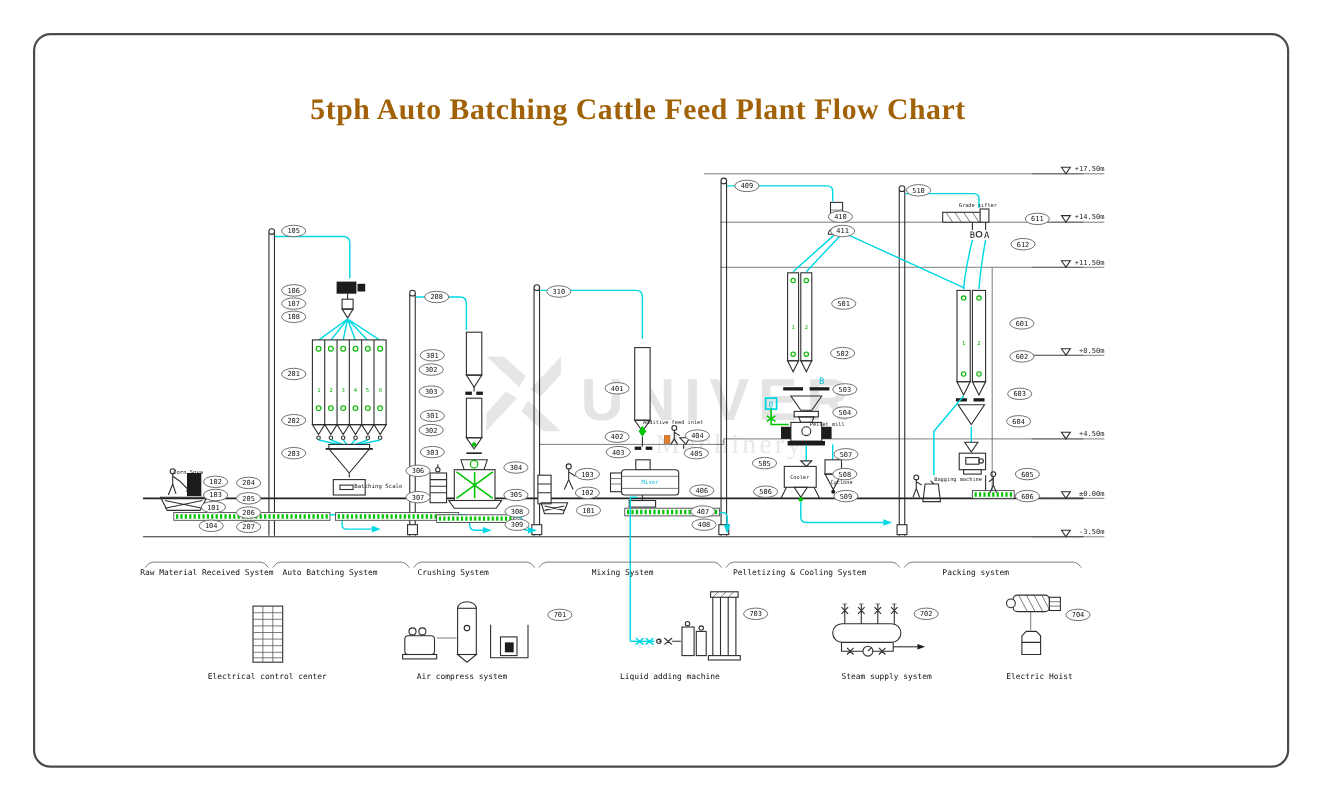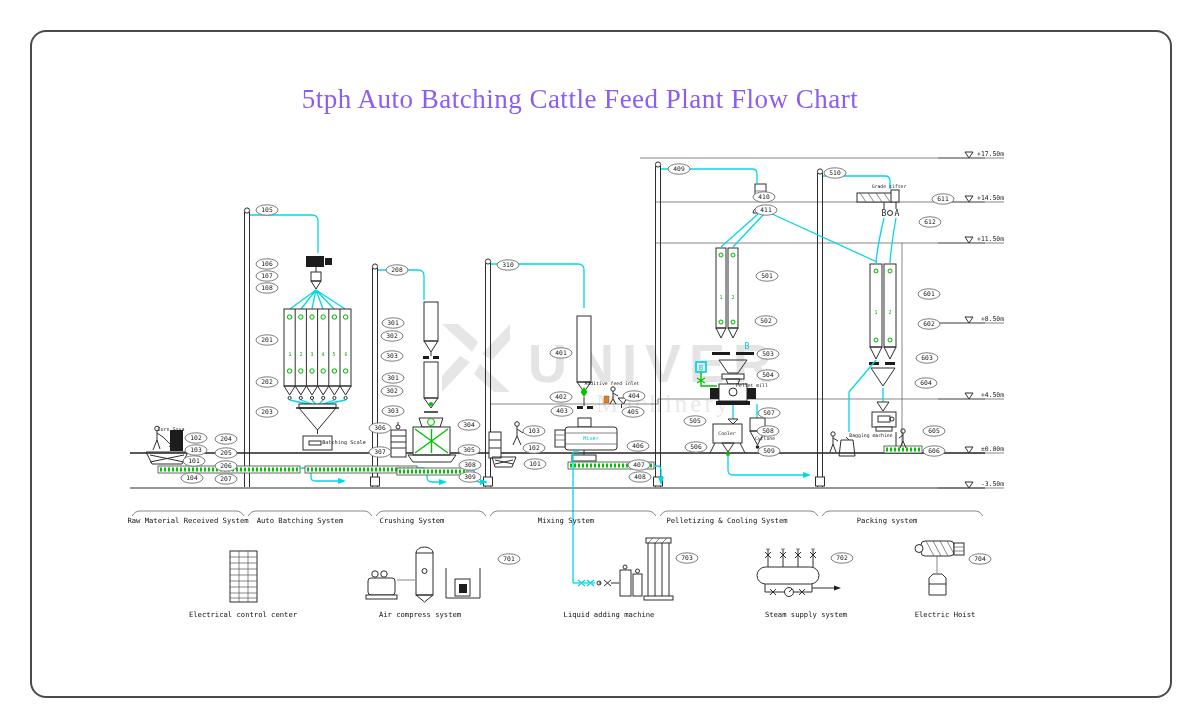--- a/index.html
+++ b/index.html
@@ -1,21 +1,21 @@
 <!DOCTYPE html>
 <html><head>
 <meta charset="utf-8">
 <style>
   html,body{margin:0;padding:0;background:#fff;}
   #stage{position:relative;width:1200px;height:725px;background:#fff;overflow:hidden;
          font-family:"Liberation Sans",sans-serif;}
   #frame{position:absolute;left:30px;top:30px;width:1138px;height:664px;
          border:2px solid #4a4a4a;border-radius:16px;}
   #title{position:absolute;left:0;top:84px;width:1160px;text-align:center;
-         font-family:"Liberation Serif",serif;font-size:27px;color:#8b5cf6;letter-spacing:.5px;}
+         font-family:"Liberation Serif",serif;font-size:27px;color:#a16207;letter-spacing:.5px;font-weight:bold;}
   svg{position:absolute;left:0;top:0;}
   .ln{stroke:#2e2e2e;stroke-width:1;fill:none;}
   .lnt{stroke:#555;stroke-width:.7;fill:none;}
   .ln2{stroke:#222;stroke-width:1.5;fill:none;}
   .bk{fill:#1c1c1c;stroke:none;}
   .wh{fill:#fff;stroke:#2e2e2e;stroke-width:1;}
   .cy{stroke:#00d8e4;stroke-width:1.3;fill:none;}
   .cyf{fill:#00d8e4;stroke:none;}
   .gr{stroke:#00c400;stroke-width:1.4;fill:none;}
   .grf{fill:#00c400;stroke:none;}

